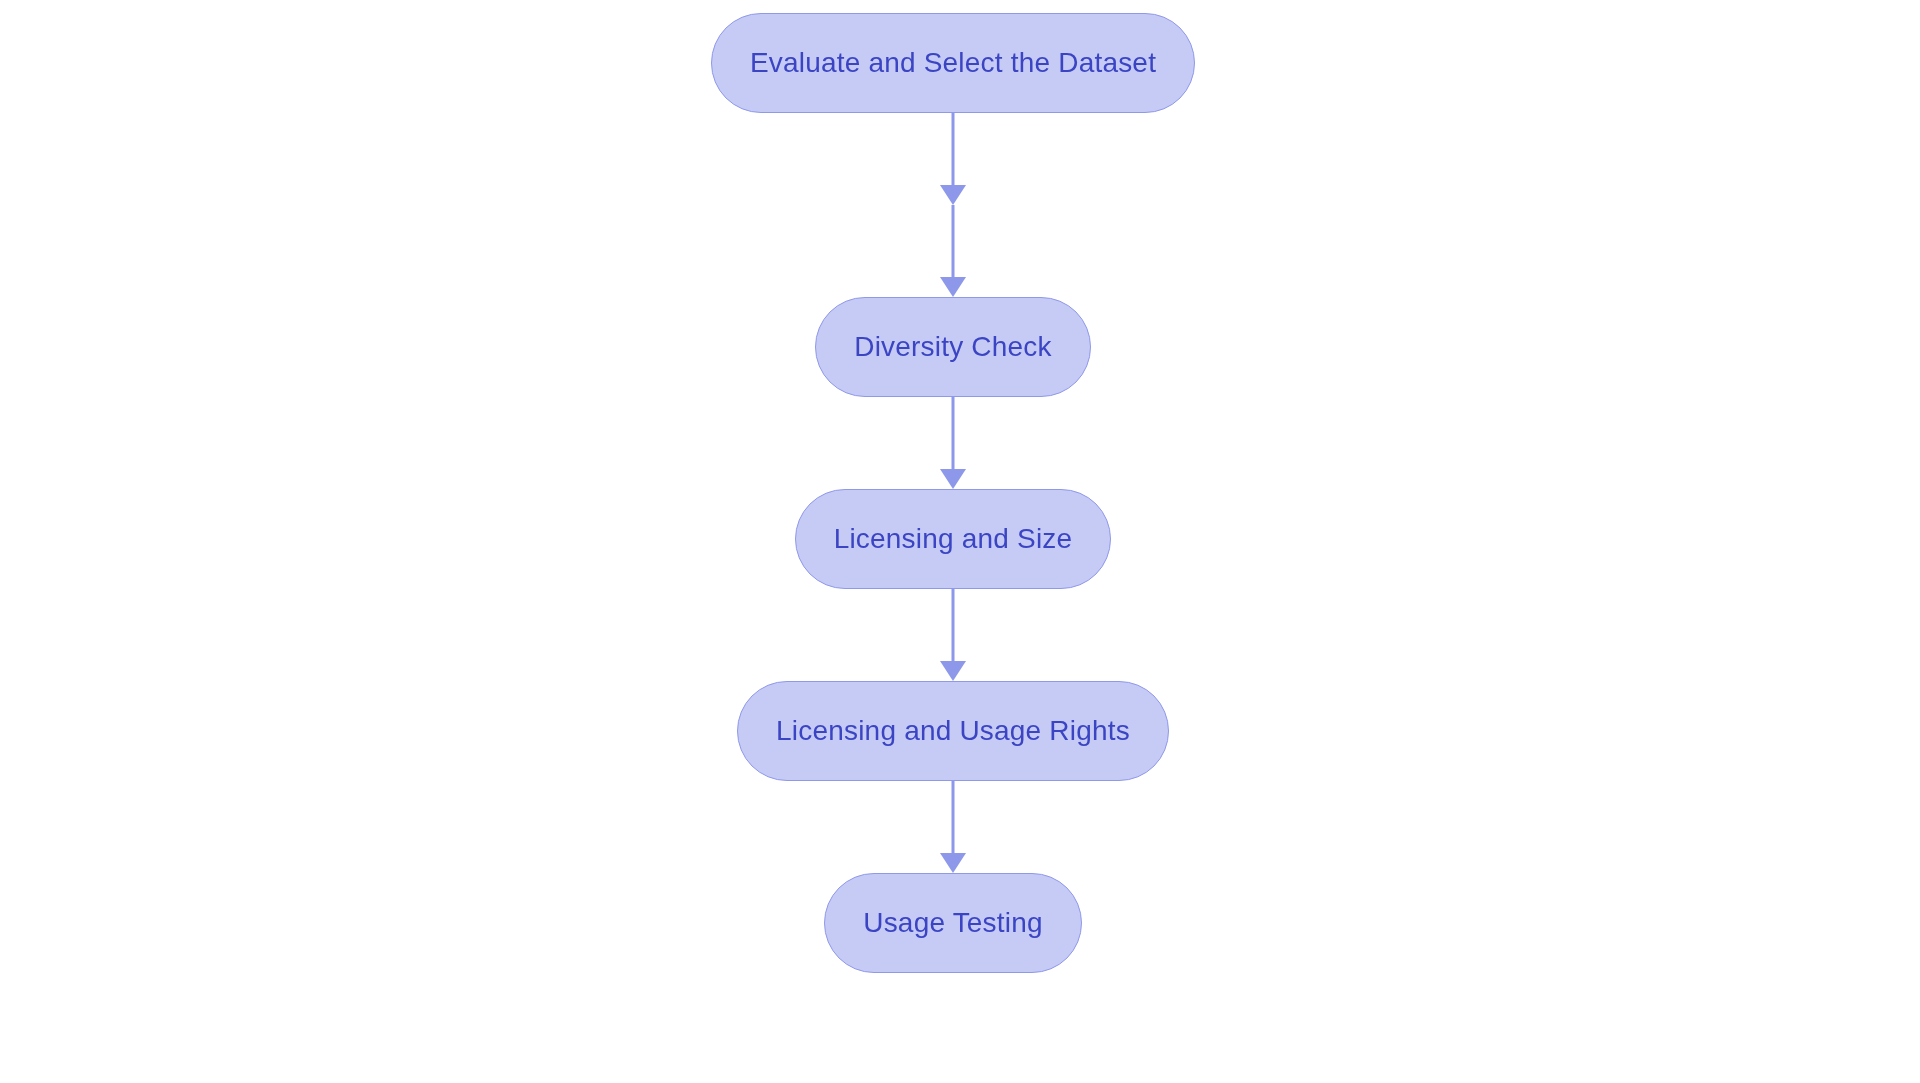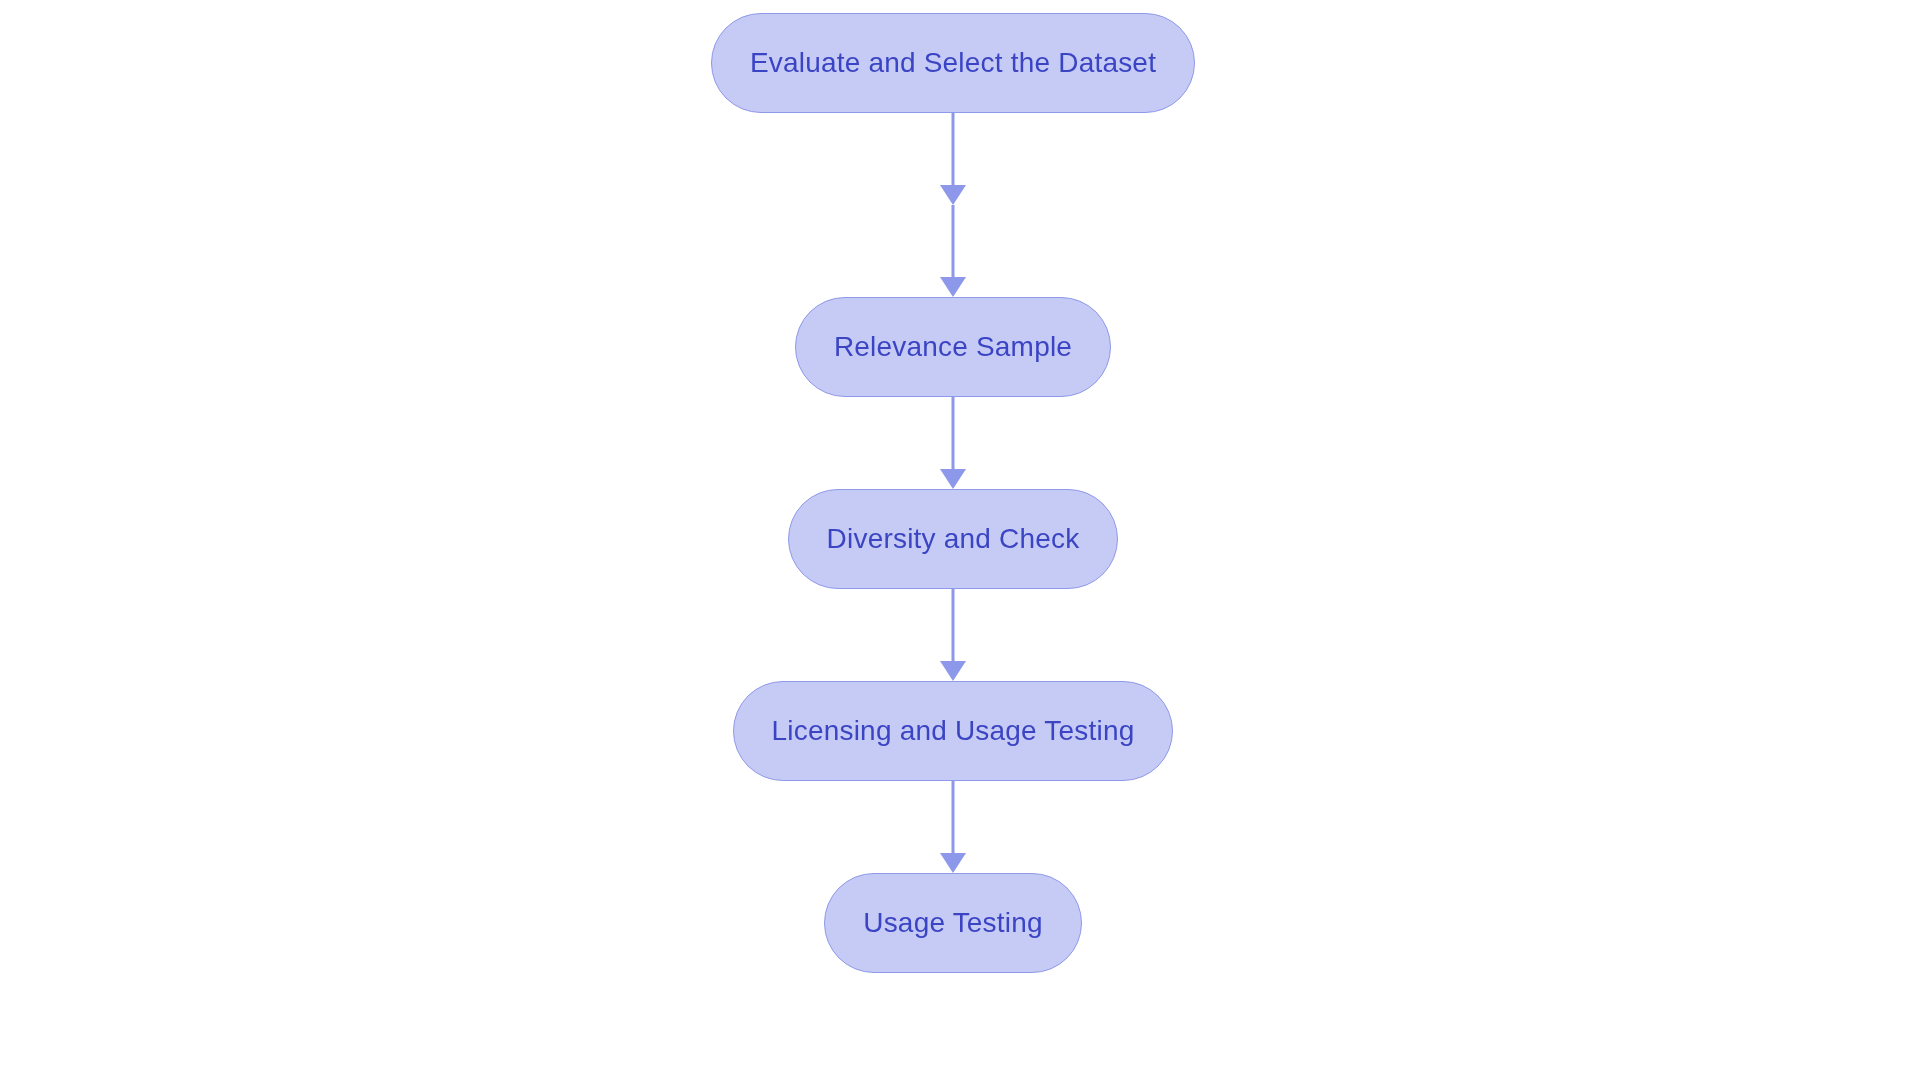--- a/index.html
+++ b/index.html
@@ -87,39 +87,39 @@
     <div class="arrowhead"></div>
   </div>
 
 
   <div class="connector">
     <div class="connector-line"></div>
     <div class="arrowhead"></div>
   </div>
 
   <div class="node">
-    <span class="node-label">Relevance Sample</span>
+    <span class="node-label">Diversity Check</span>
   </div>
 
   <div class="connector">
     <div class="connector-line"></div>
     <div class="arrowhead"></div>
   </div>
 
   <div class="node">
-    <span class="node-label">Diversity and Check</span>
+    <span class="node-label">Licensing and Size</span>
   </div>
 
   <div class="connector">
     <div class="connector-line"></div>
     <div class="arrowhead"></div>
   </div>
 
   <div class="node">
-    <span class="node-label">Licensing and Usage Testing</span>
+    <span class="node-label">Licensing and Usage Rights</span>
   </div>
 
   <div class="connector">
     <div class="connector-line"></div>
     <div class="arrowhead"></div>
   </div>
 
   <div class="node">
     <span class="node-label">Usage Testing</span>
   </div>

